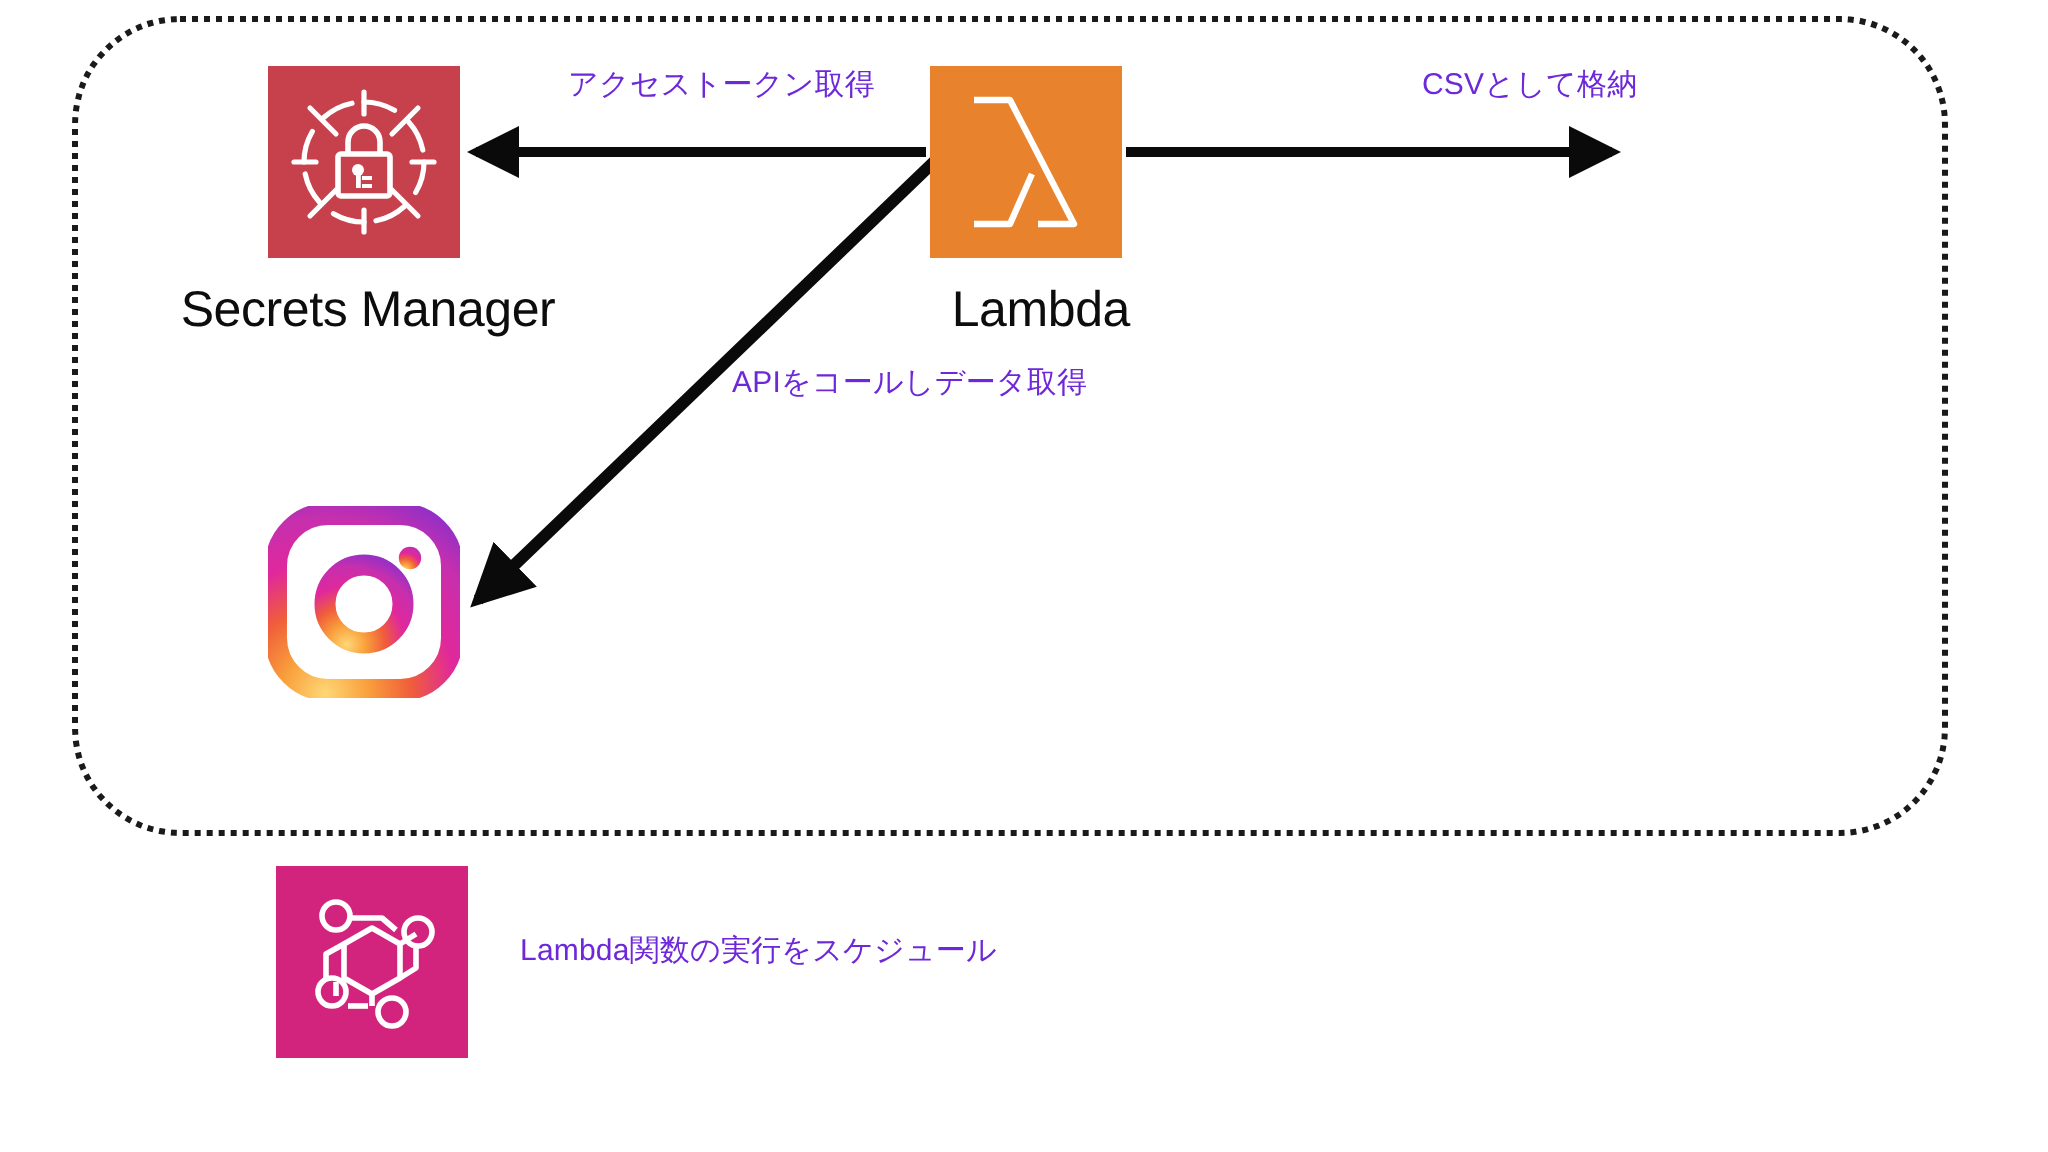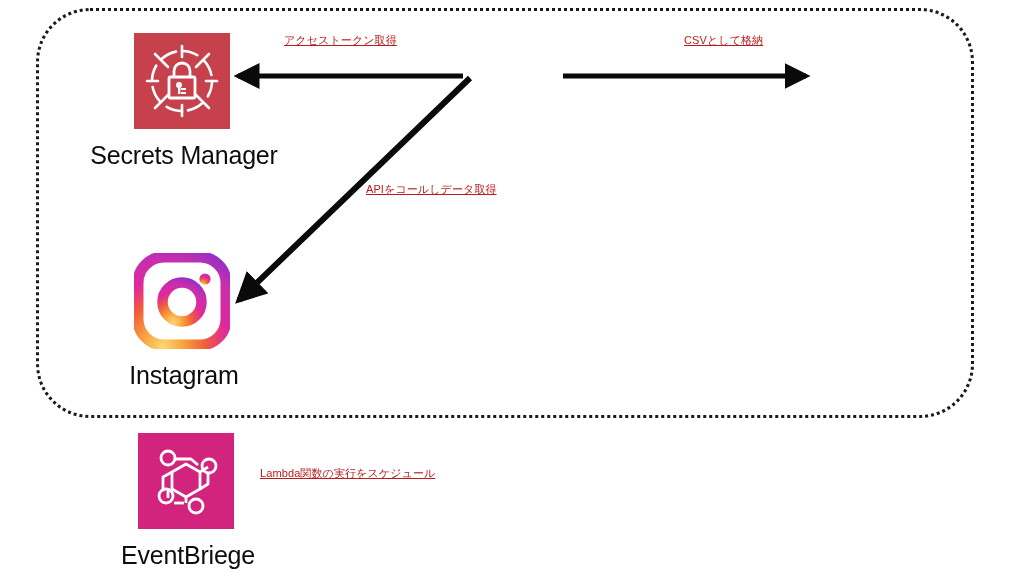--- a/index.html
+++ b/index.html
@@ -52,25 +52,24 @@
     letter-spacing: -0.2px;
     position: relative;
     left: 50%;
     transform: translateX(-50%);
     display: inline-block;
   }
 
   
   .note {
     position: absolute;
-    font-size: 11px;
-    color: #b91c1c;
+    font-size: 15px;
+    color: #6d28d9;
     white-space: nowrap;
     letter-spacing: 0.1px;
-    text-decoration: underline;
   }
 
   
   .arrows {
     position: absolute;
     left: 0;
     top: 0;
     width: 1024px;
     height: 576px;
     pointer-events: none;
@@ -127,41 +126,53 @@
           <circle cx="45" cy="52" r="3"></circle>
           <rect x="44" y="52" width="2.4" height="9"></rect>
           <rect x="47" y="55" width="5" height="2"></rect>
           <rect x="47" y="59" width="5" height="2"></rect>
         </g>
       </svg>
     </div>
     <div class="caption">Secrets Manager</div>
   </div>
 
+  <div class="node" style="left:465px; top:33px;">
+    <div class="tile">
+      <svg width="96" height="96" viewBox="0 0 96 96" xmlns="http://www.w3.org/2000/svg">
+        <rect x="0" y="0" width="96" height="96" fill="#E8822C"></rect>
+        <g stroke="#ffffff" stroke-width="3.2" fill="none" stroke-linejoin="round">
+
+          <path d="M22 17 H40 L72 79 H54"></path>
+          <path d="M22 79 H40 L51 54"></path>
+        </g>
+      </svg>
+    </div>
+    <div class="caption">Lambda</div>
+  </div>
 
 
   <div class="node" style="left:134px; top:253px;">
     <div class="tile">
       <svg width="96" height="96" viewBox="0 0 96 96" xmlns="http://www.w3.org/2000/svg">
         <defs>
           <radialGradient id="igGrad" cx="28%" cy="102%" r="135%">
             <stop offset="0%" stop-color="#FFD776"></stop>
             <stop offset="18%" stop-color="#F9A03C"></stop>
             <stop offset="36%" stop-color="#F05E3A"></stop>
             <stop offset="55%" stop-color="#E0289C"></stop>
             <stop offset="74%" stop-color="#C62FAE"></stop>
             <stop offset="100%" stop-color="#6A30D9"></stop>
           </radialGradient>
         </defs>
         <rect x="4" y="4" width="88" height="88" rx="26" ry="26" fill="none" stroke="url(#igGrad)" stroke-width="11"></rect>
         <circle cx="48" cy="49" r="19.5" fill="none" stroke="url(#igGrad)" stroke-width="10.5"></circle>
         <circle cx="71" cy="26" r="5.6" fill="url(#igGrad)"></circle>
       </svg>
     </div>
-    <div class="caption">Instagram</div>
   </div>
 
   <div class="node" style="left:138px; top:433px;">
     <div class="tile">
       <svg width="96" height="96" viewBox="0 0 96 96" xmlns="http://www.w3.org/2000/svg">
         <rect x="0" y="0" width="96" height="96" fill="#D2247C"></rect>
         <g stroke="#ffffff" stroke-width="2.8" fill="none" stroke-linejoin="round">
 
           <path d="M48 31 L62 39 L62 56 L48 64 L34 56 L34 39 Z"></path>
 
@@ -173,24 +184,23 @@
           <path d="M36 70 L46 70"></path>
           <path d="M30 58 L30 65"></path>
 
           <circle cx="30" cy="25" r="7"></circle>
           <circle cx="71" cy="33" r="7"></circle>
           <circle cx="28" cy="63" r="7"></circle>
           <circle cx="58" cy="73" r="7"></circle>
         </g>
       </svg>
     </div>
-    <div class="caption">EventBriege</div>
   </div>
 
   <div class="note" style="left:284px; top:33px;">アクセストークン取得</div>
 
-  <div class="note" style="left:684px; top:33px;text-align:right;">CSVとして格納</div>
+  <div class="note" style="left:711px; top:33px;text-align:right;">CSVとして格納</div>
 
   <div class="note" style="left:260px; top:466px;">Lambda関数の実行をスケジュール</div>
 
   <div class="note" style="left:366px; top:182px;">APIをコールしデータ取得</div>
 
 </div>
 
 </body></html>

